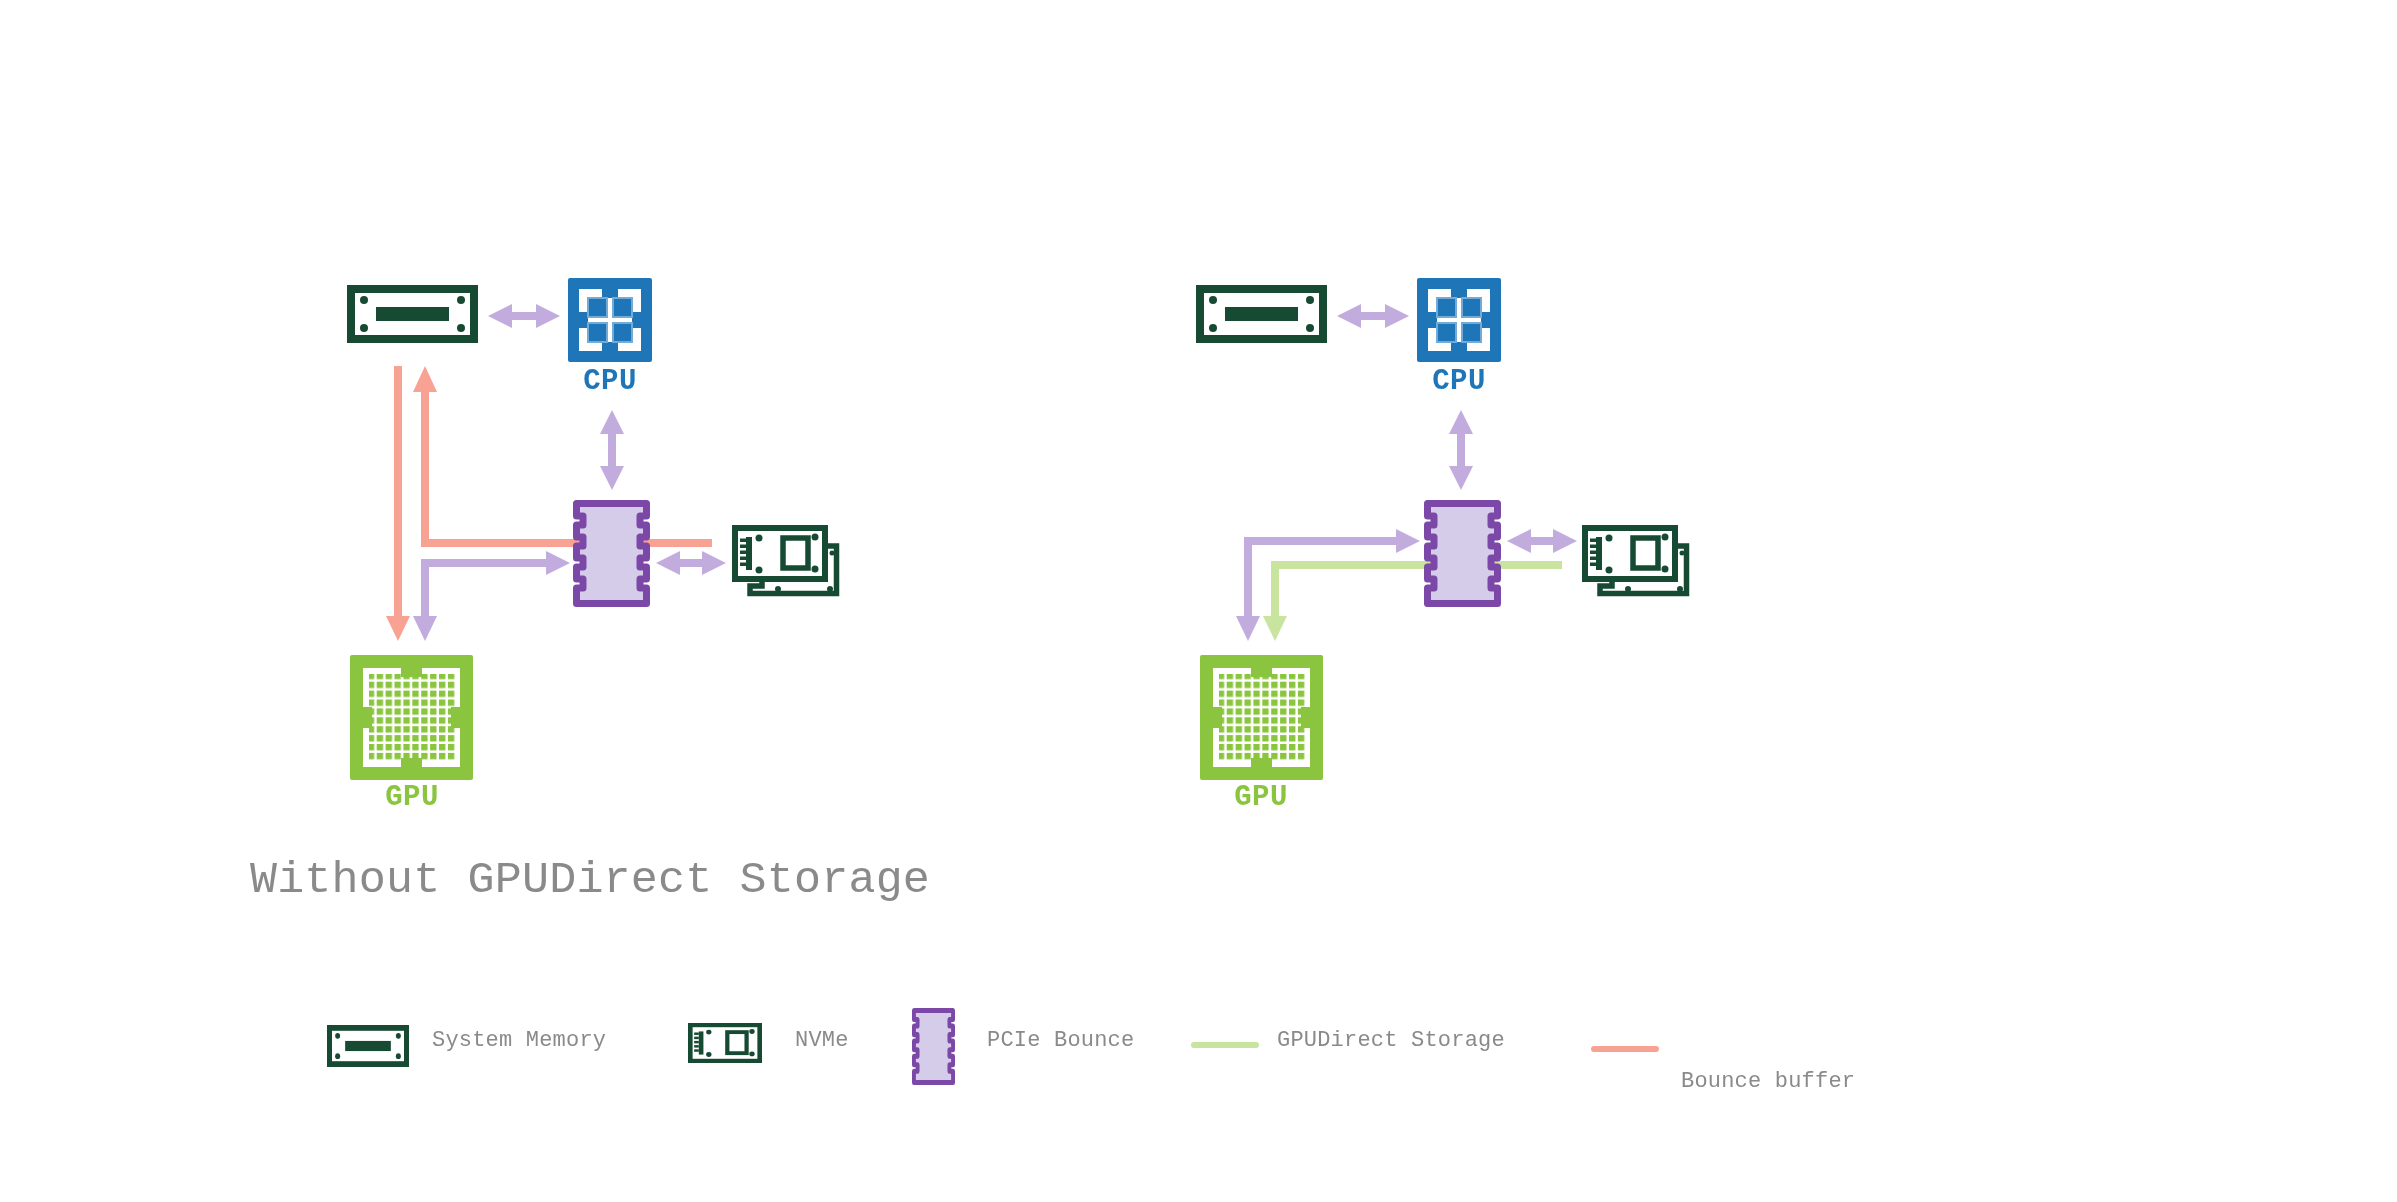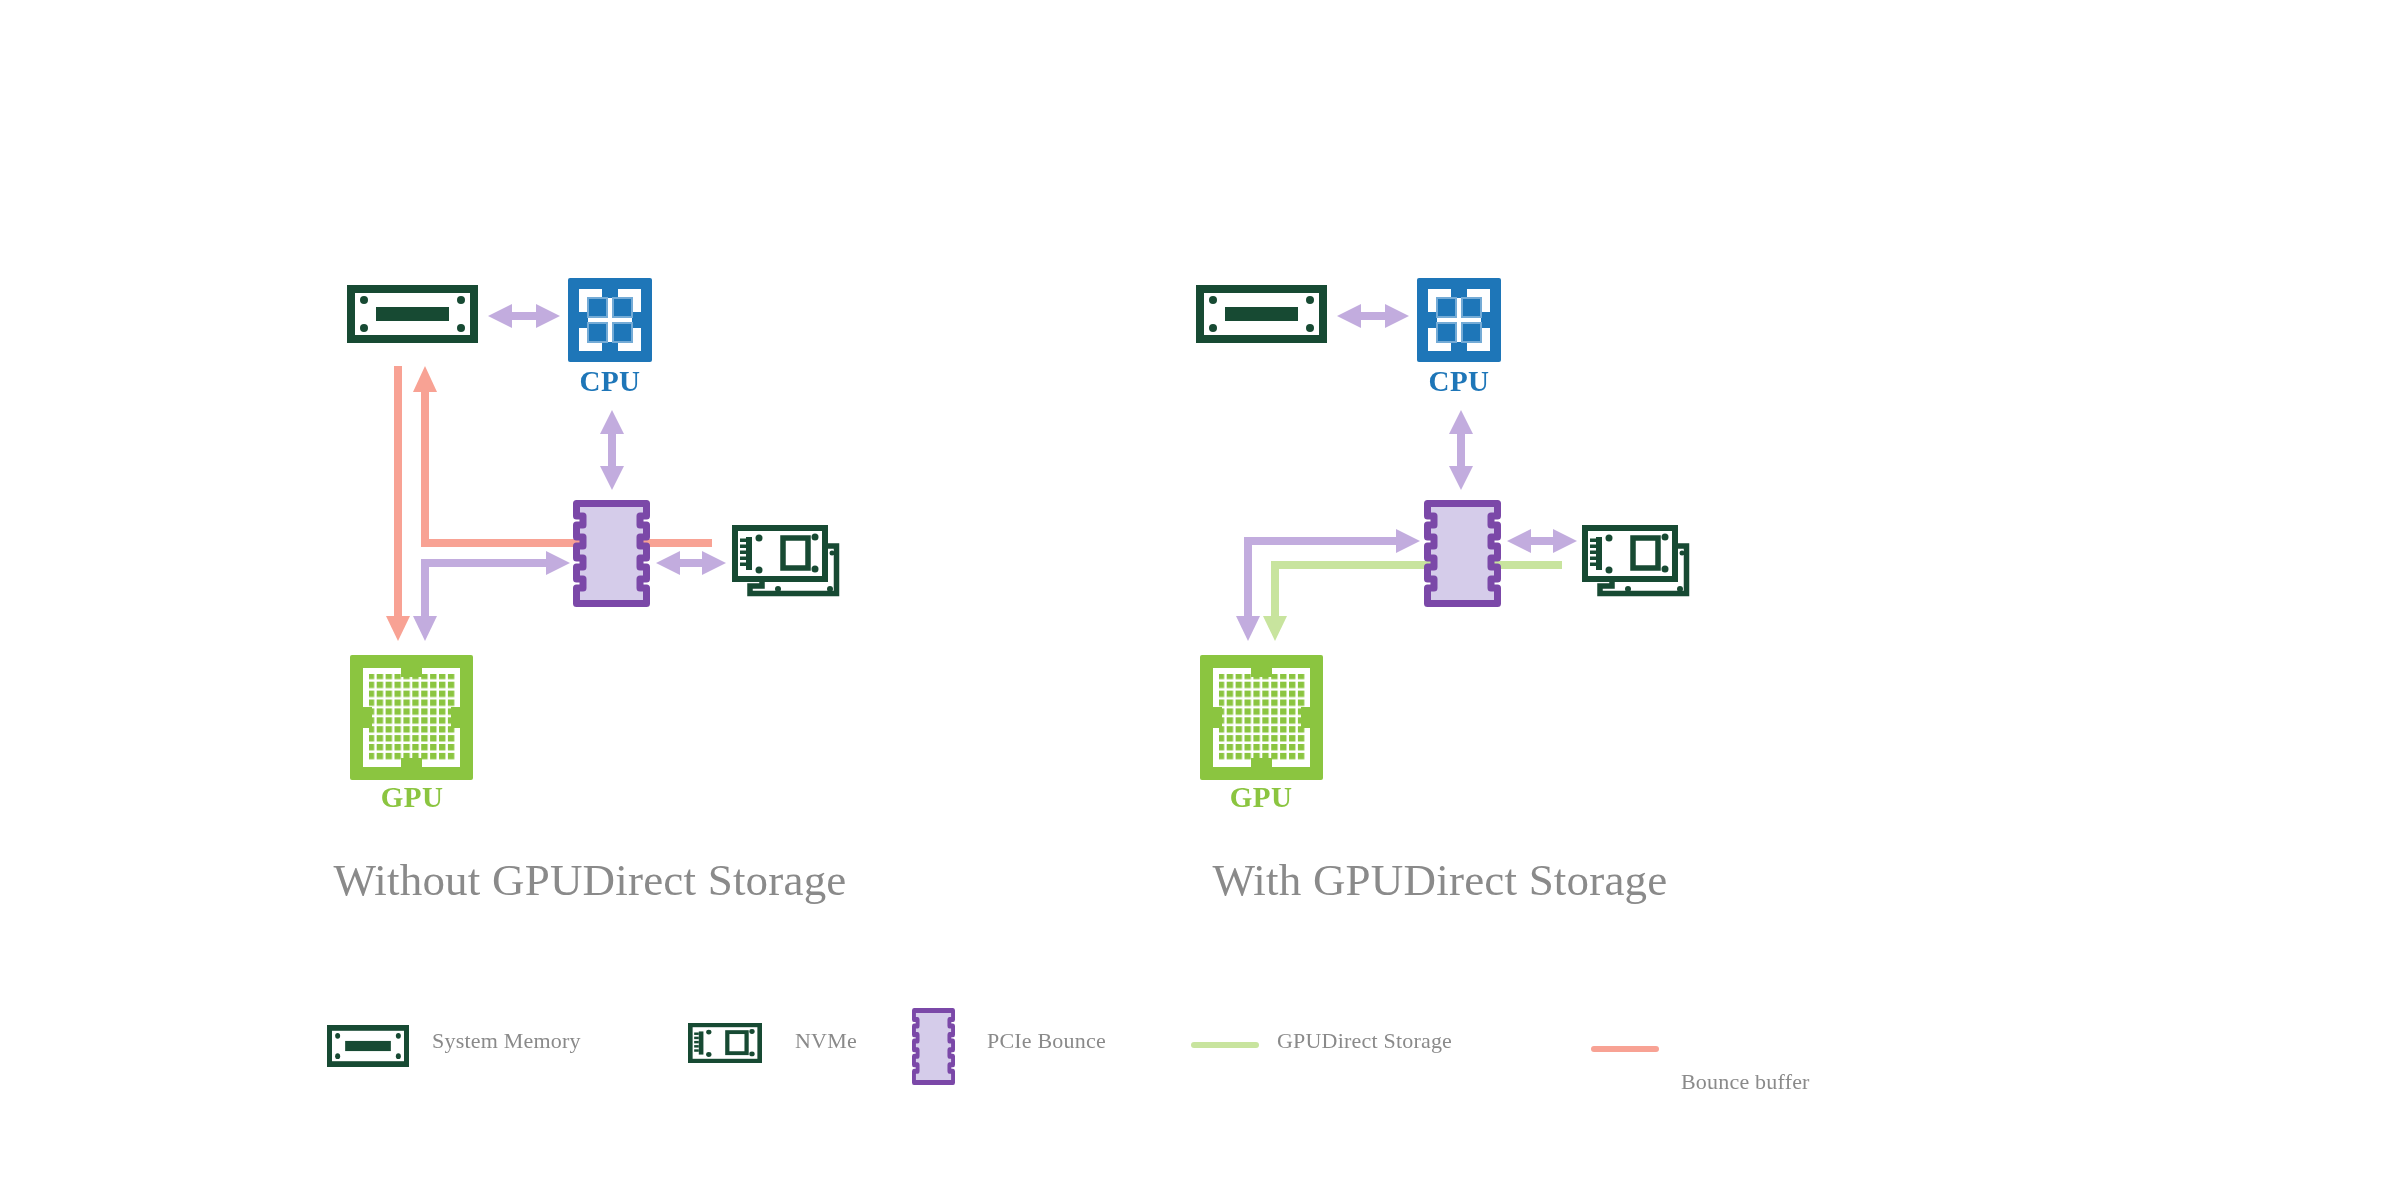--- a/index.html
+++ b/index.html
@@ -10,21 +10,21 @@
     --purple-dark:#7b48a8;
     --purple-fill:#d5ccea;
     --purple-line:#c2acde;
     --salmon:#f8a294;
     --light-green:#c8e49e;
     --gray:#8a8a8a;
   }
   html,body{margin:0;padding:0;background:#fff;}
   #stage{
     position:relative;width:1902px;height:1202px;background:#fff;overflow:hidden;
-    font-family:Liberation Serif, serif;
+    font-family:Liberation Mono, monospace;
   }
   #stage svg{position:absolute;left:0;top:0;}
   .lbl{position:absolute;line-height:1;white-space:nowrap;}
   .lbl.centered{transform:translateX(-50%);}
   .chip-lbl{font-size:29px;font-weight:700;letter-spacing:.5px;}
   .cpu-lbl{color:var(--blue);}
   .gpu-lbl{color:var(--bright-green);}
   .caption{font-size:45px;color:var(--gray);letter-spacing:.2px;}
   .legend-lbl{font-size:22px;color:var(--gray);letter-spacing:.2px;}
   
@@ -190,21 +190,20 @@
       <use href="#sym-switch" width="77" height="107"></use>
     </svg>
   </svg>
 
   <div class="lbl centered chip-lbl cpu-lbl" style="left:610px;top:367px;">CPU</div>
   <div class="lbl centered chip-lbl gpu-lbl" style="left:412px;top:783px;">GPU</div>
   <div class="lbl centered caption" style="left:590px;top:858px;">Without GPUDirect Storage</div>
 
   <div class="lbl centered chip-lbl cpu-lbl" style="left:1459px;top:367px;">CPU</div>
   <div class="lbl centered chip-lbl gpu-lbl" style="left:1261px;top:783px;">GPU</div>
-  <div class="lbl centered caption" style="left:1440px;top:858px;">With GPUDirect Storage</div>
 
   <div class="lbl legend-lbl" style="left:432px;top:1030px;">System Memory</div>
   <div class="lbl legend-lbl" style="left:795px;top:1030px;">NVMe</div>
   <div class="lbl legend-lbl" style="left:987px;top:1030px;">PCIe Bounce</div>
 
   <div class="legend-line" style="left:1191px;top:1042px;width:68px;background:var(--light-green);"></div>
   <div class="lbl legend-lbl" style="left:1277px;top:1030px;">GPUDirect Storage</div>
 
   <div class="legend-line" style="left:1591px;top:1046px;width:68px;background:var(--salmon);"></div>
   <div class="lbl legend-lbl" style="left:1681px;top:1033px;margin-top:38px;">Bounce buffer</div>

